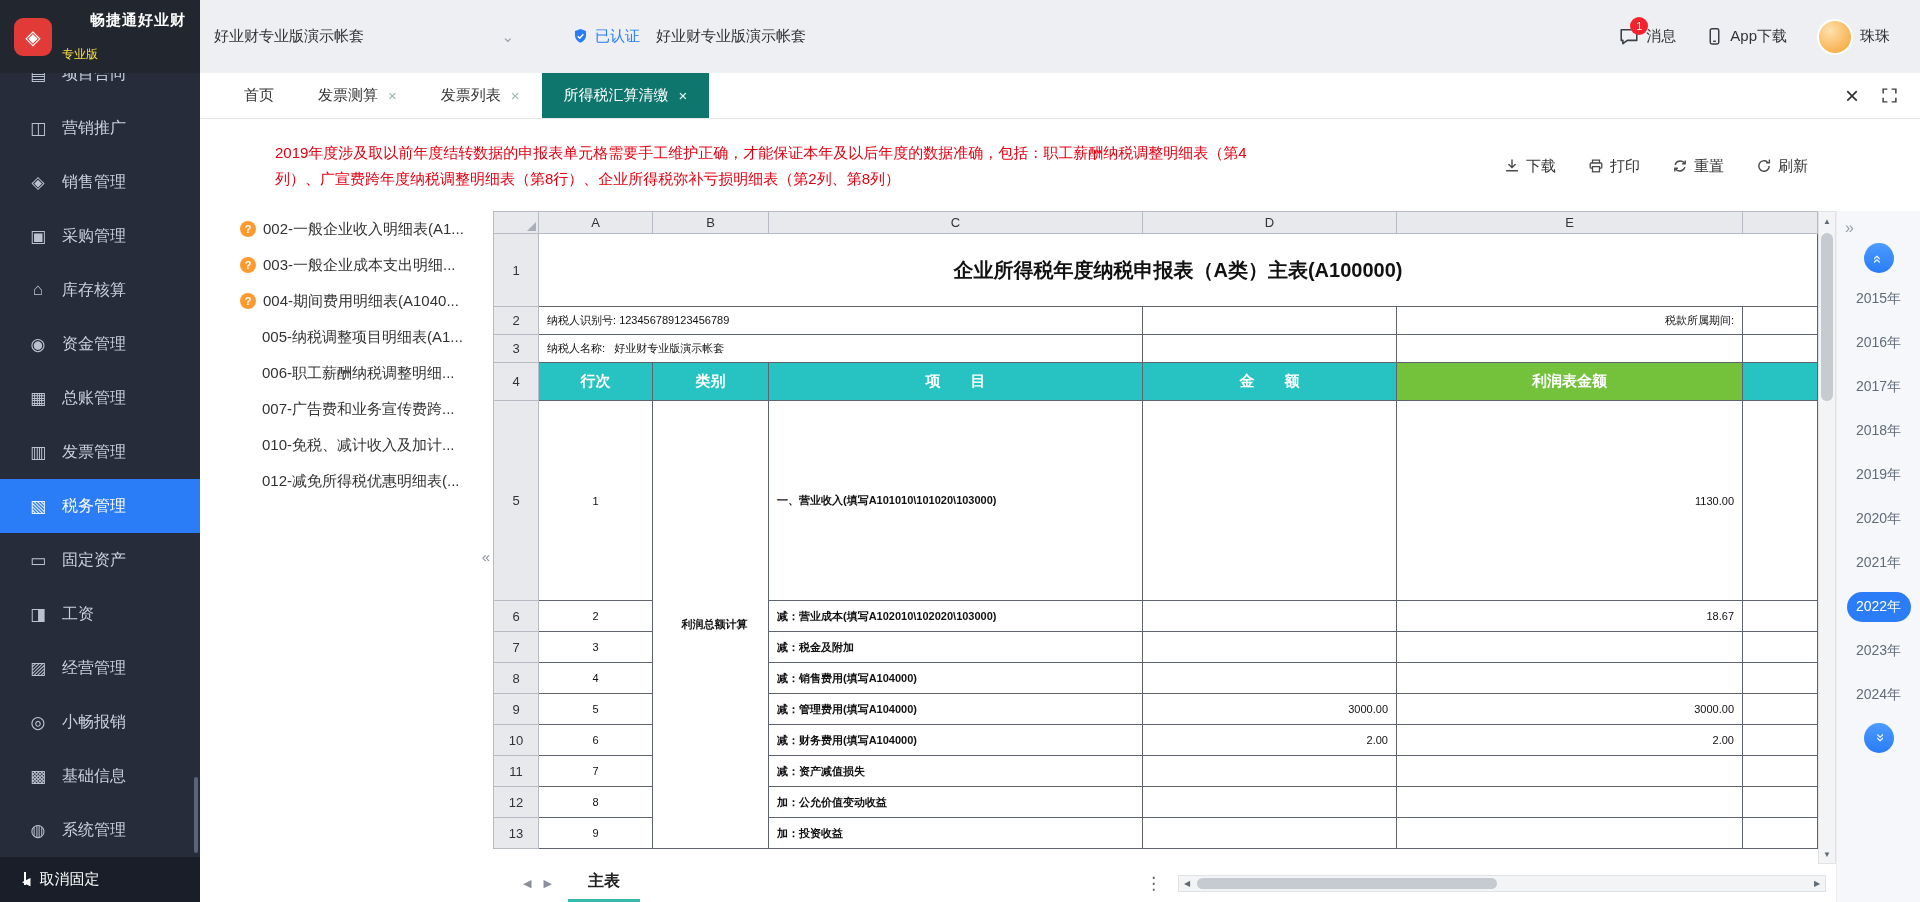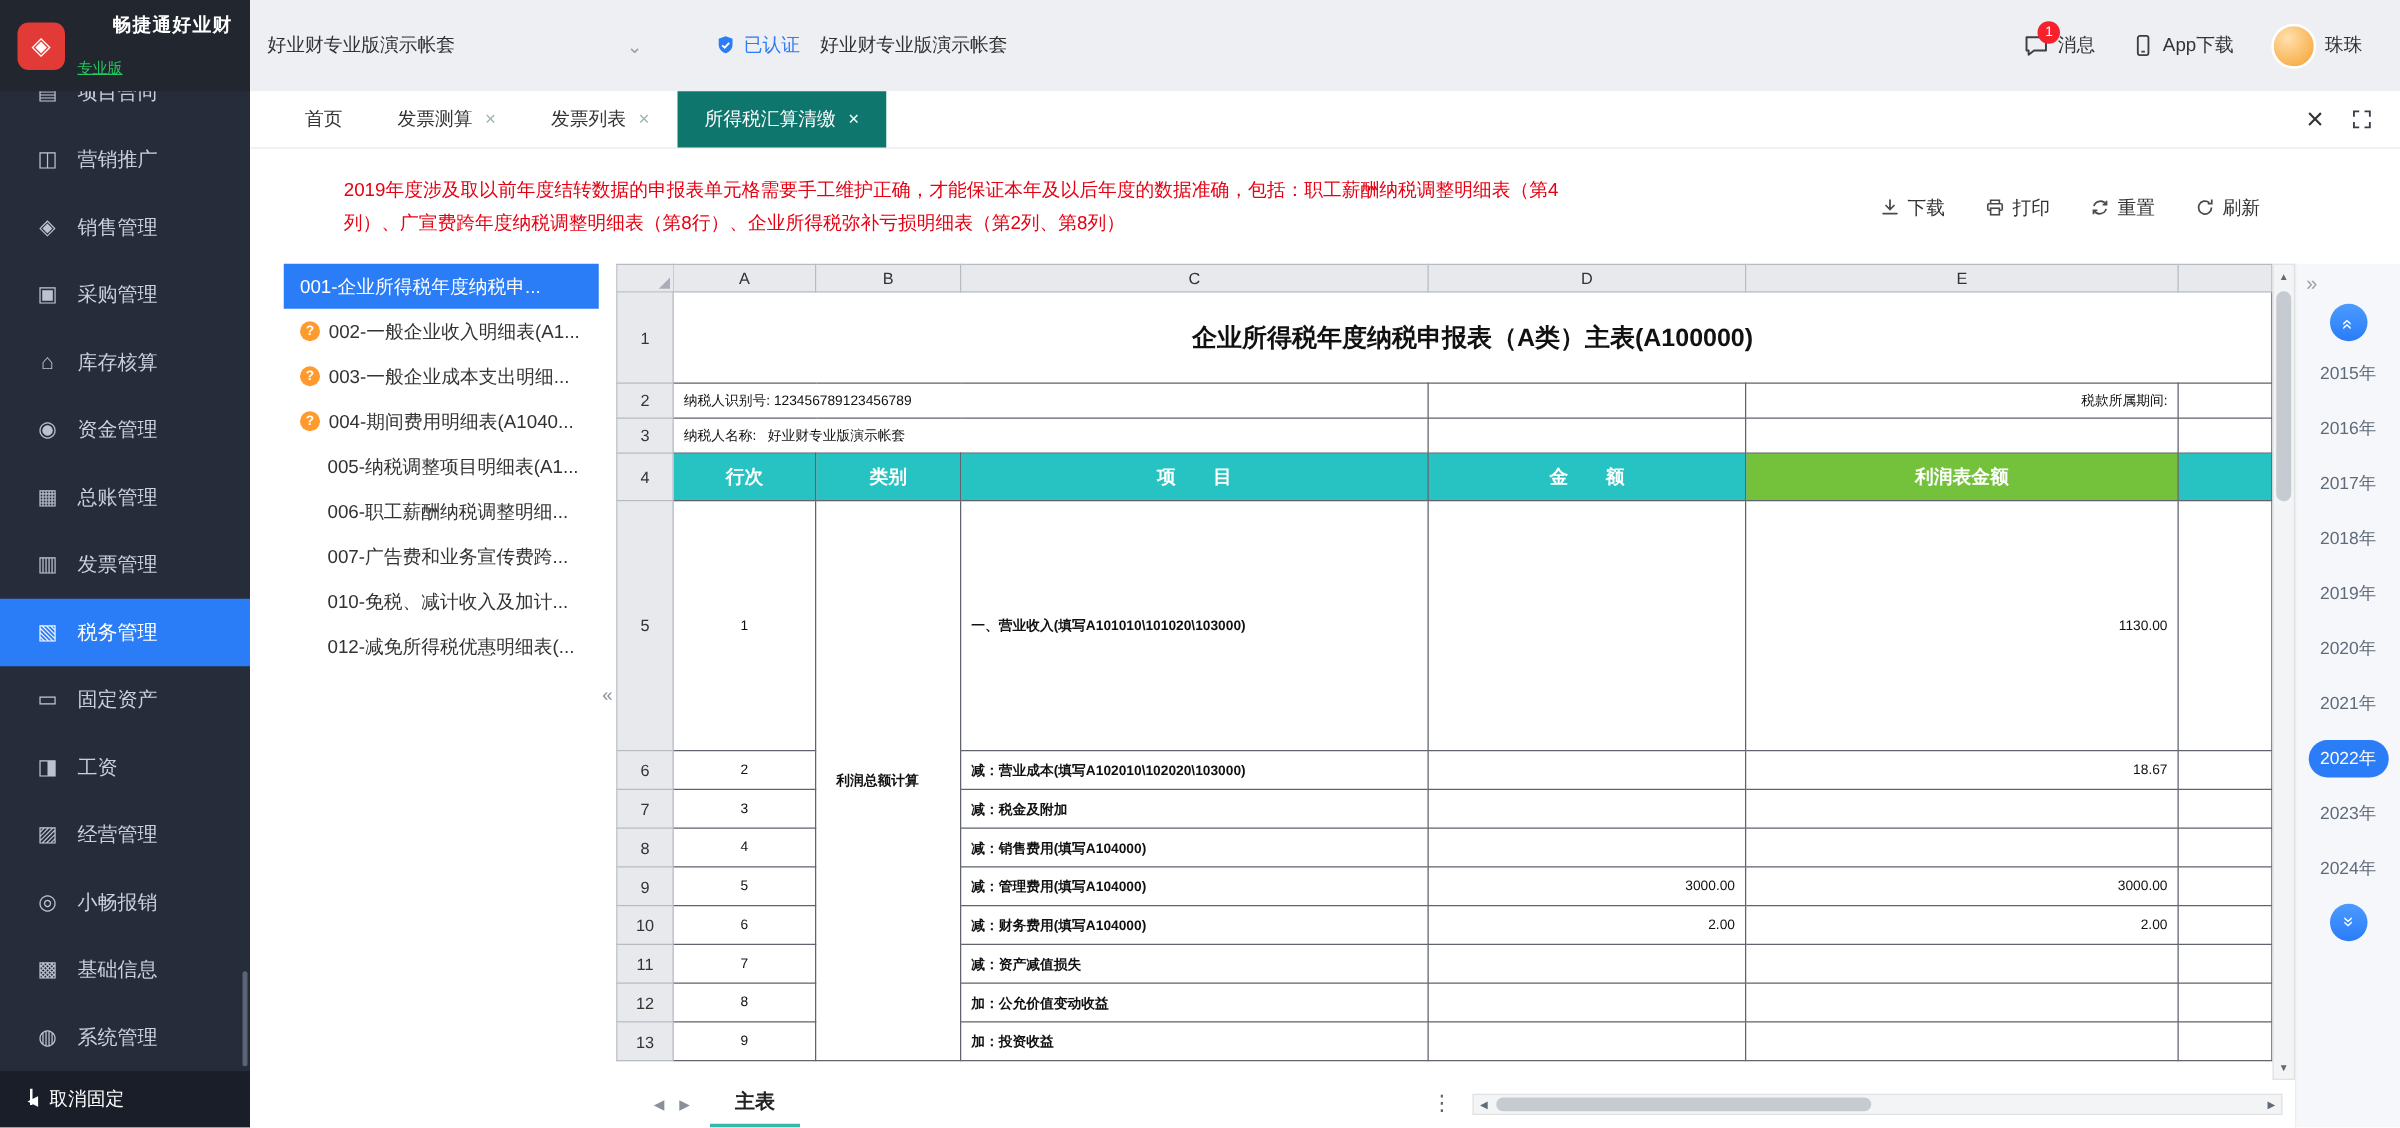--- a/index.html
+++ b/index.html
@@ -5,21 +5,21 @@
   * { margin:0; padding:0; box-sizing:border-box; }
   html,body { width:1920px; height:902px; }
   body { font-family:"Liberation Sans","DejaVu Sans",sans-serif; background:#fff; overflow:hidden; }
   .app { width:1920px; height:902px; display:flex; overflow:hidden; }
 
   
   .sidebar { width:200px; background:#262c3a; color:#c9d0dd; display:flex; flex-direction:column; flex-shrink:0; }
   .logo { height:73px; display:flex; align-items:center; gap:10px; padding-left:14px; background:#21262f; flex-shrink:0; }
   .logo-icon { width:38px; height:38px; border-radius:9px; background:#e23a36; color:#fff; display:flex; align-items:center; justify-content:center; font-size:20px; flex-shrink:0; }
   .logo-line1 { color:#fff; font-size:15px; font-weight:bold; letter-spacing:1px;margin-left:28px; }
-  .logo-line2 { color:#22c55e; font-size:12px; margin-top:16px;text-decoration:underline; }
+  .logo-line2 { color:#fde047; font-size:12px; margin-top:16px; }
   .menu { flex:1; overflow:hidden; position:relative; }
   .menu-list { margin-top:-26px; }
   .menu-item { height:54px; display:flex; align-items:center; gap:14px; padding-left:28px; font-size:16px; cursor:pointer; }
   .menu-item .mi { font-size:17px; width:20px; text-align:center; opacity:.92; }
   .menu-item.active { background:#2a7cf7; color:#fff; }
   .menu-thumb { position:absolute; right:2px; bottom:4px; width:4px; height:76px; background:#5a6378; border-radius:2px; }
   .unpin { height:45px; background:#191e28; display:flex; align-items:center; gap:9px; padding-left:24px; color:#fff; font-size:15px; flex-shrink:0; cursor:pointer; }
   .unpin-bar { width:2px; height:13px; background:#fff; display:inline-block; }
   .unpin-tri { font-size:11px; color:#fff; margin-left:-4px; }
 
@@ -74,21 +74,21 @@
   td.rowhead { text-align:center; font-size:13px; }
   .corner { position:relative; }
   .corner:after { content:""; position:absolute; right:2px; bottom:2px; border-left:9px solid transparent; border-bottom:9px solid #a9afba; }
   td.cell { border:1px solid #5f636b; font-size:11px; color:#111; padding:2px 8px; background:#fff; vertical-align:middle; }
   td.title-cell { font-size:20px; font-weight:bold; text-align:center; }
   td.th4 { background:#27c2c2; color:#fff; font-weight:bold; text-align:center; font-size:15px; border:1px solid #5f636b; }
   td.th4.green { background:#74c13c; }
   td.num { text-align:right; }
   td.ctr { text-align:center; }
   td.item { font-weight:bold; }
-  td.cat { font-weight:bold;padding-left:16px; }
+  td.cat { text-align:center; font-weight:bold;padding-left:16px; }
   tr.r-title { height:73px; }
   tr.r-info { height:28px; }
   tr.r-head { height:38px; }
   tr.r-tall { height:200px; }
   tr.r-data { height:31px; }
 
   .vscroll { width:18px; background:#f3f4f5; border:1px solid #e1e2e4; position:relative; flex-shrink:0; }
   .vs-btn { height:18px; width:100%; display:flex; align-items:center; justify-content:center; font-size:8px; color:#606b76; cursor:pointer; }
   .vs-btn.bottom { position:absolute; bottom:0; left:0; }
   .vs-thumb { position:absolute; top:21px; left:2px; right:2px; height:168px; background:#c6cad1; border-radius:7px; cursor:pointer; }
@@ -296,23 +296,20 @@
                 <path d="M13.4 1.6v3.2h-3.2" fill="none" stroke="#4a4a4a" stroke-width="1.4"></path>
               </svg>
             <span>刷新</span>
           </div>
         </div>
       </div>
 
       <div class="body-row">
 
         <div class="form-panel">
-          <div class="fp-item selected">
-              <span>001-企业所得税年度纳税申...</span>
-            </div>
           <div class="fp-item with-icon">
               <span class="q-icon">?</span>
               <span>002-一般企业收入明细表(A1...</span>
             </div>
           <div class="fp-item with-icon">
               <span class="q-icon">?</span>
               <span>003-一般企业成本支出明细...</span>
             </div>
           <div class="fp-item with-icon">
               <span class="q-icon">?</span>

